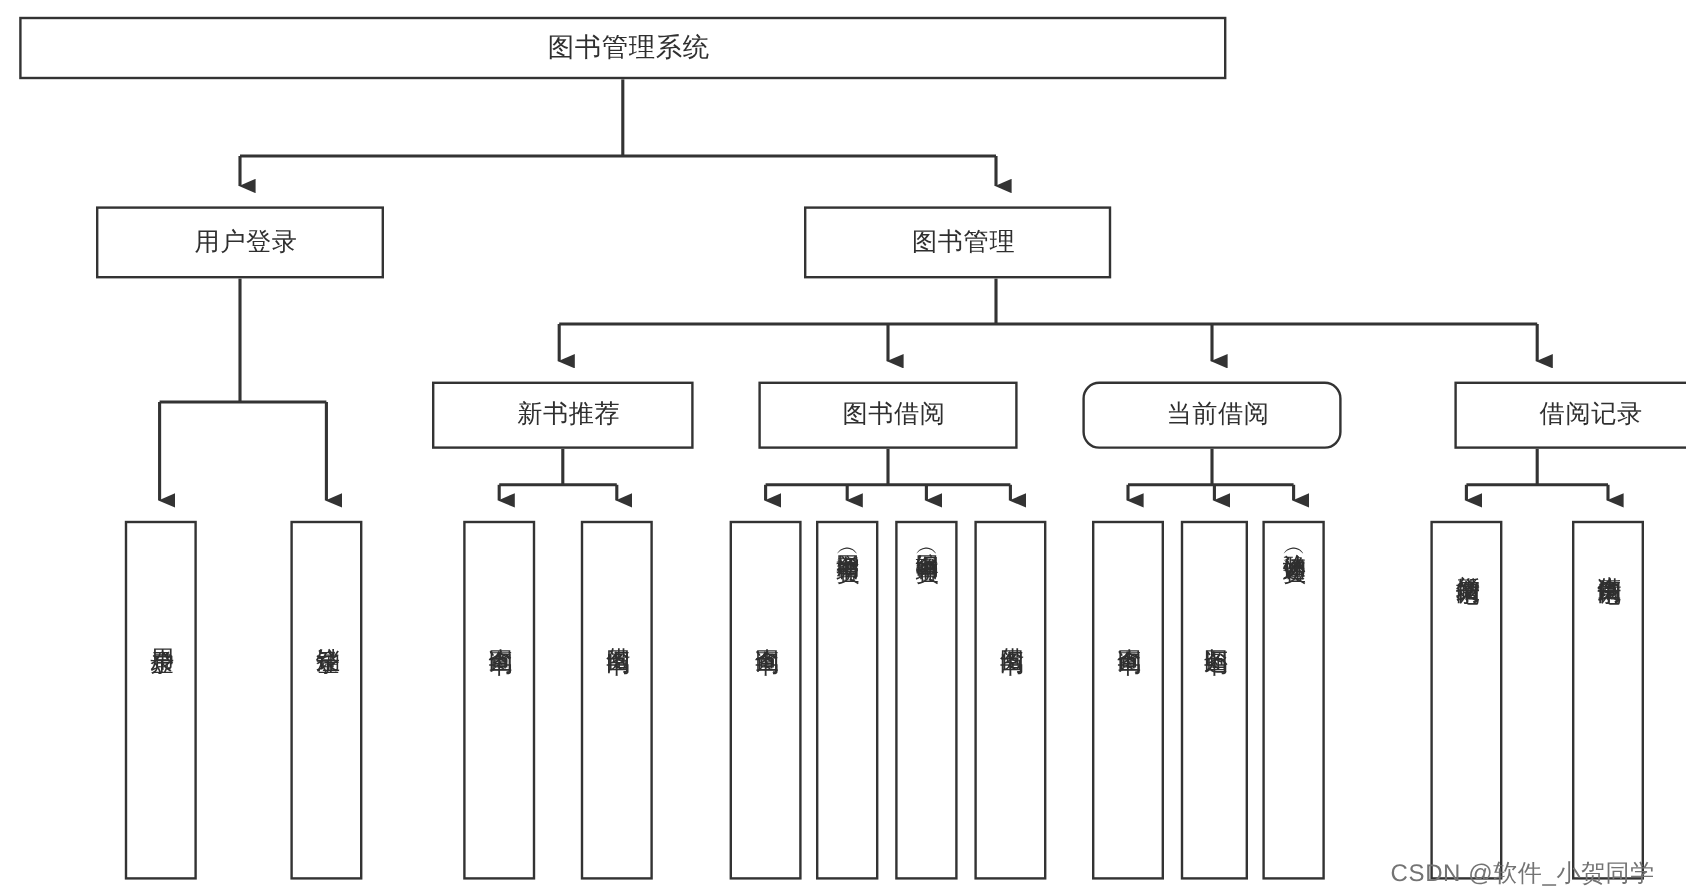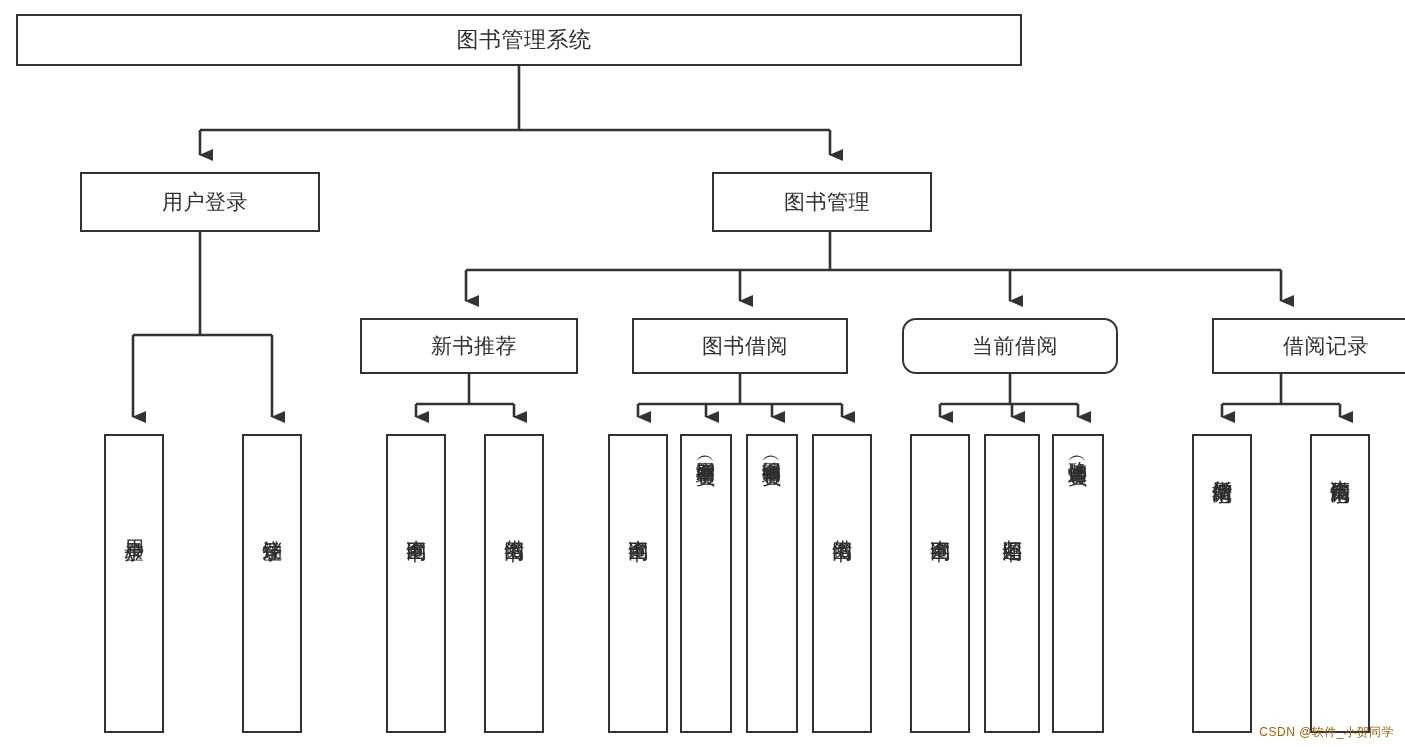--- a/index.html
+++ b/index.html
@@ -57,24 +57,24 @@
     line-height: 1.28;
     letter-spacing: 1px;
     white-space: nowrap;
   }
   .node.leaf.tall .vtext {
     font-size: 19px;
     line-height: 1.22;
   }
   .watermark {
     position: absolute;
-    right: 11px;
+    right: 26px;
     bottom: 6px;
-    font-size: 12px;
-    color: #a16207;
+    font-size: 20px;
+    color: #737373;
     letter-spacing: 0.5px;
     white-space: nowrap;
   }
 </style>
 </head>
 <body>
 
 <div id="canvas">
 
   <svg class="connectors" viewBox="0 0 1405 747" xmlns="http://www.w3.org/2000/svg">
@@ -127,21 +127,21 @@
     </g>
   </svg>
 
   <div class="node horiz root" style="left:16px; top:14px; width:1006px; height:52px;">
     <span>图书管理系统</span>
   </div>
 
   <div class="node horiz" style="left:80px; top:172px; width:240px; height:60px;">
     <span>用户登录</span>
   </div>
-  <div class="node horiz" style="left:712px; top:172px; width:220px; height:60px;">
+  <div class="node horiz" style="left:670px; top:172px; width:256px; height:60px;">
     <span>图书管理</span>
   </div>
 
   <div class="node horiz" style="left:360px; top:318px; width:218px; height:56px;">
     <span>新书推荐</span>
   </div>
   <div class="node horiz" style="left:632px; top:318px; width:216px; height:56px;">
     <span>图书借阅</span>
   </div>
   <div class="node horiz" style="left:902px; top:318px; width:216px; height:56px;border-radius:14px;">

